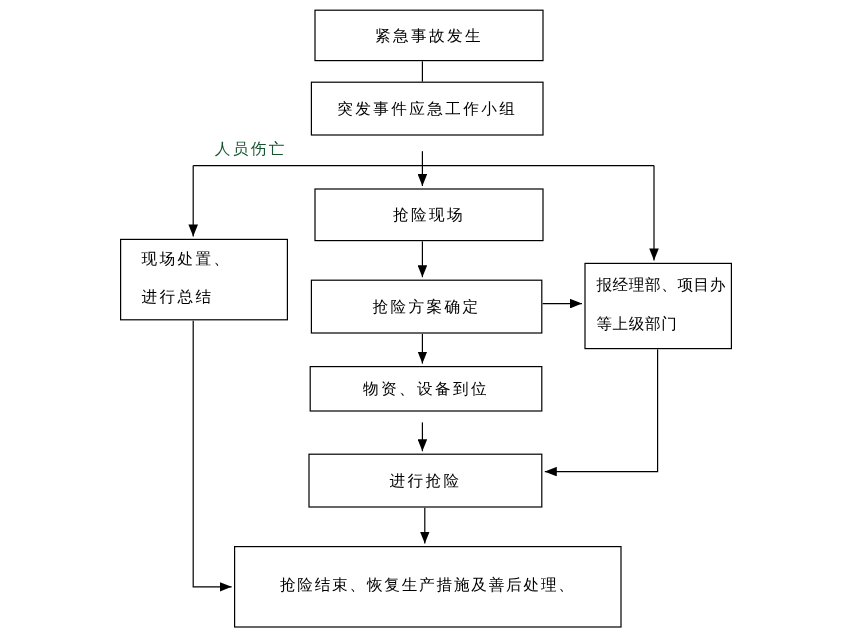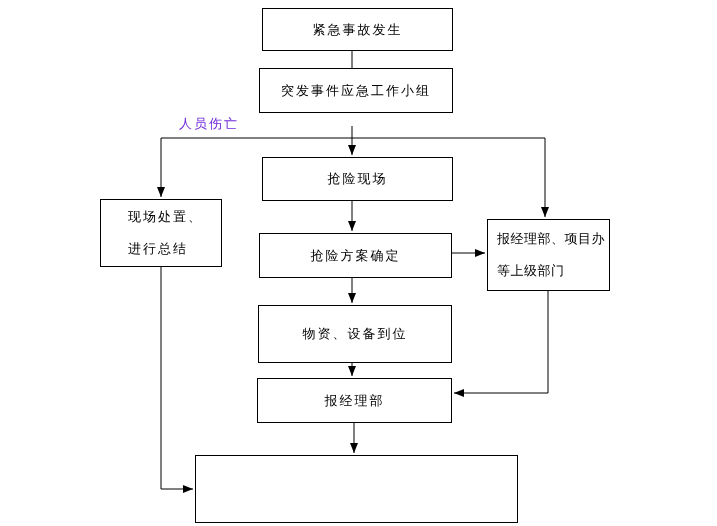--- a/index.html
+++ b/index.html
@@ -33,36 +33,36 @@
     justify-content: center;
     color: #000000;
     font-size: 13px;
     letter-spacing: 2px;
     text-align: center;
   }
   .node .line { display: block; }
   .node-start      { left: 262px; top: 8px;   width: 191px; height: 43px; align-items: center; }
   .node-workgroup  { left: 259px; top: 68px;  width: 194px; height: 45px; }
   .node-site       { left: 262px; top: 157px; width: 191px; height: 44px; }
-  .node-onsite     { left: 100px; top: 199px; width: 122px; height: 68px;
-                     align-items: flex-start; padding-left: 27px; text-align: left;
+  .node-onsite     { left: 100px; top: 199px; width: 140px; height: 68px;
+                     align-items: flex-start; padding-left: 17px; text-align: left;
                      line-height: 32px; }
   .node-plan       { left: 259px; top: 233px; width: 193px; height: 45px; }
   .node-report     { left: 487px; top: 219px; width: 123px; height: 72px;
                      align-items: flex-start; padding-left: 9px; text-align: left;
                      letter-spacing: 0.5px; line-height: 32px; }
-  .node-materials  { left: 258px; top: 305px; width: 194px; height: 58px; }
+  .node-materials  { left: 258px; top: 305px; width: 194px; height: 38px; }
   .node-rescue     { left: 257px; top: 378px; width: 195px; height: 45px; }
   .node-end        { left: 195px; top: 455px; width: 323px; height: 68px;
                      line-height: 28px; letter-spacing: 1.5px; }
   .branch-label {
     position: absolute;
     left: 179px;
     top: 115px;
-    color: #6d28d9;
+    color: #14532d;
     font-size: 13px;
     letter-spacing: 2px;
     white-space: nowrap;
   }
 </style>
 </head>
 <body>
 
 <div class="canvas">
 
@@ -114,19 +114,20 @@
   <div class="node node-report">
     <span class="line">报经理部、项目办</span>
     <span class="line">等上级部门</span>
   </div>
 
   <div class="node node-materials">
     <span class="line">物资、设备到位</span>
   </div>
 
   <div class="node node-rescue">
-    <span class="line">报经理部</span>
+    <span class="line">进行抢险</span>
   </div>
 
   <div class="node node-end">
+    <span class="line">抢险结束、恢复生产措施及善后处理、</span>
   </div>
 
 </div>
 
 </body></html>

